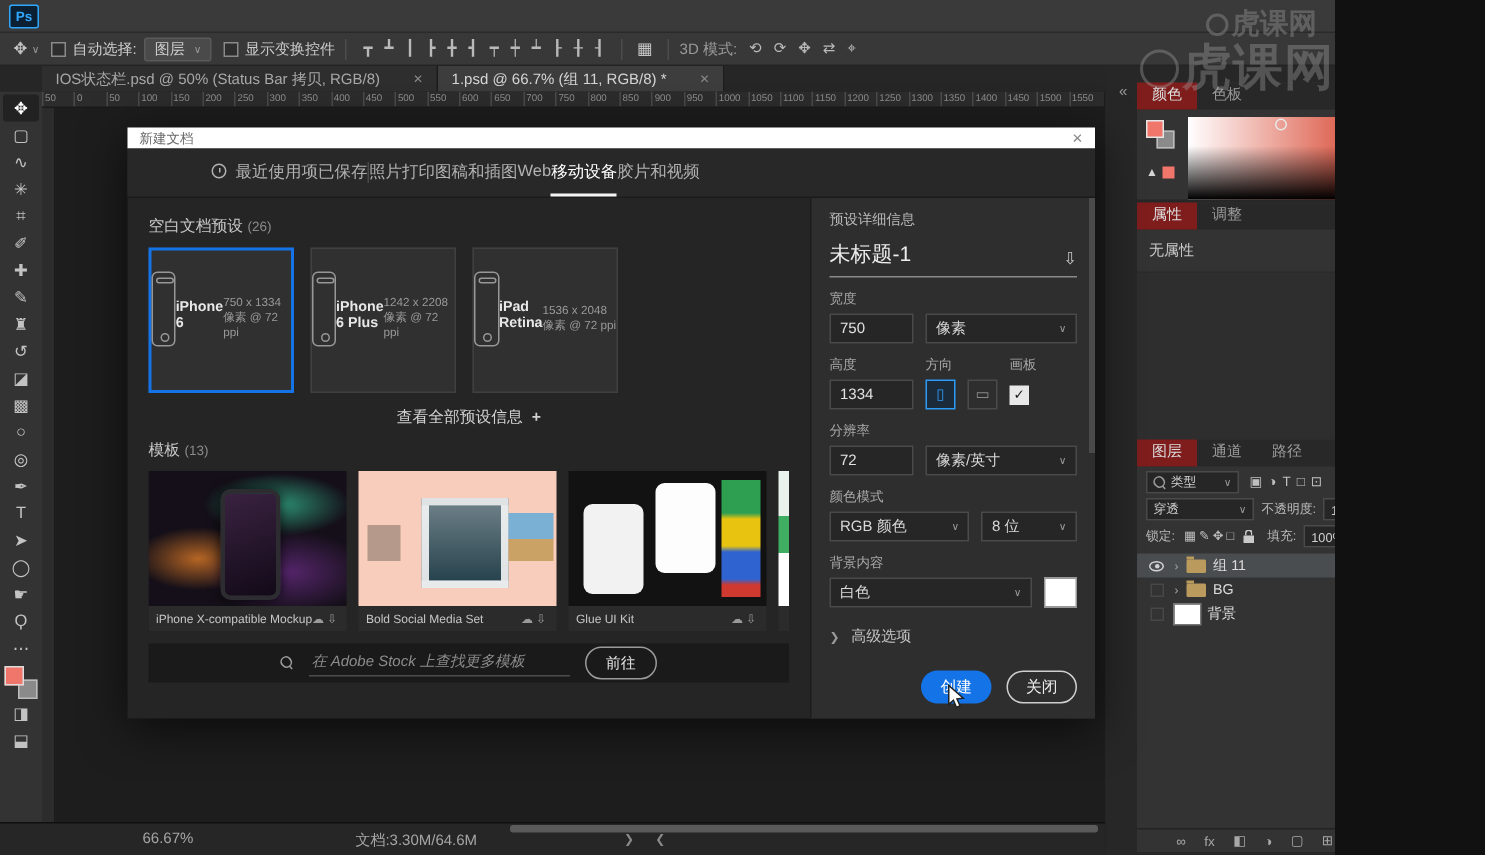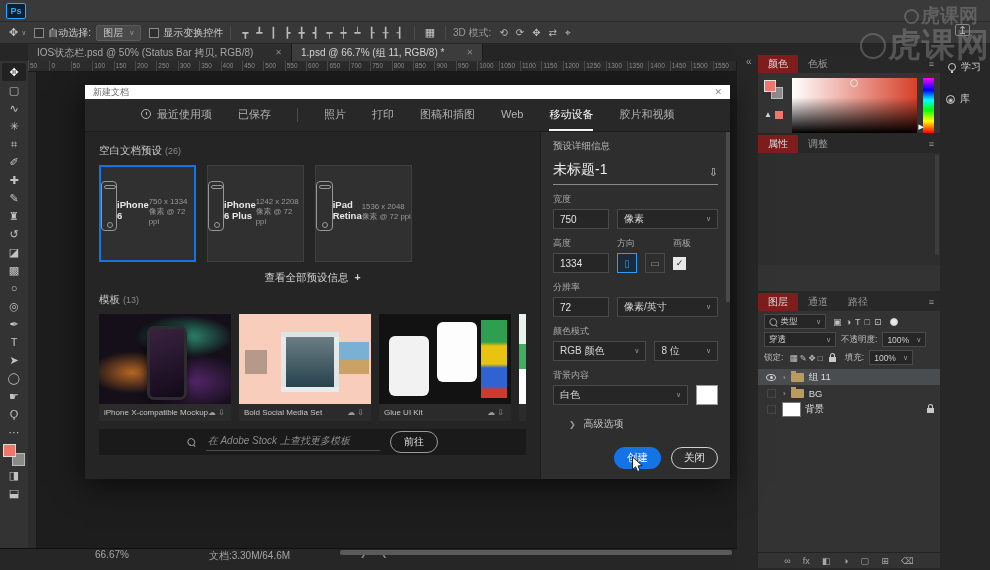--- a/index.html
+++ b/index.html
@@ -1,18 +1,18 @@
 <!DOCTYPE html>
 <html><head>
 <meta charset="utf-8">
 <style>
   * { margin:0; padding:0; box-sizing:border-box; }
   html,body { width:990px; height:570px; background:#111; }
   body { font-family:"Liberation Sans","DejaVu Sans",sans-serif; color:#ccc; overflow:hidden; }
-  #screen { position:relative; width:990px; height:570px; background:#1d1d1d; overflow:hidden; }
+  #screen { position:relative; width:890px; height:570px; background:#1d1d1d; overflow:hidden; }
   .abs { position:absolute; }
 
   
   #menubar { left:0; top:0; width:990px; height:22px; background:#3a3a3a; display:flex; align-items:center; border-bottom:1px solid #2a2a2a; }
   #ps-logo { width:20px; height:16px; margin:0 9px 0 6px; background:#0b2033; color:#31a8ff; font-size:9px; font-weight:bold; display:flex; align-items:center; justify-content:center; border:1px solid #31a8ff; border-radius:2px; }
   .menu-item { font-size:11px; color:#e0e0e0; padding:0 8px; line-height:22px; }
 
   #optionsbar { left:0; top:22px; width:990px; height:22px; background:#383838; display:flex; align-items:center; border-bottom:1px solid #242424; font-size:10px; color:#ccc; }
   .ob-sep { width:1px; height:14px; background:#4c4c4c; margin:0 7px; }
   .ob-icon { color:#c5c5c5; font-size:11px; padding:0 3px; }
@@ -35,32 +35,32 @@
 
   
   #toolbar { left:0; top:61px; width:28px; height:487px; background:#333333; display:flex; flex-direction:column; align-items:center; padding-top:2px; }
   .tool { width:24px; height:18px; display:flex; align-items:center; justify-content:center; font-size:11px; color:#c3c3c3; }
   .tool.selected { background:#222; color:#fff; border-radius:2px; }
   #fgbg { position:relative; width:22px; height:22px; margin-top:3px; }
   #fg-swatch { position:absolute; left:0; top:0; width:13px; height:13px; border:1px solid #ddd; z-index:2; }
   #bg-swatch { position:absolute; right:0; bottom:0; width:13px; height:13px; border:1px solid #bbb; }
 
   
-  #statusbar { left:0; top:548px; width:737px; height:22px; background:#262626; border-top:1px solid #101010; display:flex; font-size:10px; color:#a5a5a5; }
+  #statusbar { left:0; top:548px; width:737px; height:22px; background:#262626; border-top:1px solid #101010; display:flex; align-items:center; font-size:10px; color:#a5a5a5;gap:28px; }
   #statusbar .zoom { margin-left:95px; }
   #statusbar .docinfo { margin-left:80px; }
   #statusbar .nav { margin-left:70px; display:flex; gap:14px; font-size:8px; color:#8a8a8a; }
   #hscroll { left:340px; top:550px; width:392px; height:5px; background:#5a5a5a; border-radius:2px; }
 
   
   #dialog { left:85px; top:85px; width:645px; height:394px; background:#252525; box-shadow:0 6px 30px rgba(0,0,0,.65); display:flex; flex-direction:column; z-index:10; }
   #dlg-titlebar { height:14px; background:#ffffff; display:flex; align-items:center; justify-content:space-between; padding:0 8px; }
   #dlg-title { font-size:9px; color:#6a6a6a; }
   #dlg-close { font-size:9px; color:#888; }
-  #dlg-tabs { height:33px; background:#282828; border-bottom:1px solid #1b1b1b; display:flex; align-items:stretch; gap:26px; padding-left:56px; font-size:11px; color:#b2b2b2; }
+  #dlg-tabs { height:33px; background:#282828; border-bottom:1px solid #1b1b1b; display:flex; align-items:stretch; padding-left:56px; font-size:11px; color:#b2b2b2; }
   .dlg-tab { display:flex; align-items:center; gap:6px; border-bottom:2px solid transparent; }
   .dlg-tab.active { color:#fff; border-bottom-color:#f5f5f5; }
   .dlg-tab-div { width:1px; background:#4a4a4a; margin:9px 0; }
   .clock-ic { width:10px; height:10px; border:1px solid #b2b2b2; border-radius:50%; position:relative; }
   .clock-ic::after { content:''; position:absolute; left:4px; top:2px; width:1px; height:3px; background:#b2b2b2; }
   #dlg-body { flex:1; display:flex; min-height:0; }
   #dlg-left { flex:1; padding:8px 14px 10px 14px; display:flex; flex-direction:column; overflow:hidden; }
   .sec-head { font-size:10.5px; color:#c9c9c9; margin:4px 0 7px; }
   .sec-count { color:#8a8a8a; font-size:9px; }
 
@@ -105,21 +105,21 @@
   .dl-ic { font-size:11px; color:#c5c5c5; }
   .fld-label { font-size:9px; color:#a8a8a8; margin:8px 0 3px; }
   .frow { display:flex; gap:8px; align-items:center; }
   .num-input { width:56px; height:20px; background:#262626; border:1px solid #4a4a4a; color:#e2e2e2; font-size:10px; display:flex; align-items:center; padding-left:6px; }
   .dd { height:20px; background:#262626; border:1px solid #4a4a4a; color:#d8d8d8; font-size:10px; display:flex; align-items:center; justify-content:space-between; padding:0 6px; flex:1; }
   .dd .chev { color:#9a9a9a; font-size:7px; margin-left:4px; }
   .orient-btn { width:20px; height:20px; border:1px solid #4a4a4a; display:flex; align-items:center; justify-content:center; font-size:10px; color:#8a8a8a; }
   .orient-btn.active { border-color:#2f9bf4; color:#2f9bf4; background:#1c2b3a; }
   .artboard-check { width:13px; height:13px; background:#e8e8e8; color:#1d1d1d; font-size:9px; font-weight:bold; display:flex; align-items:center; justify-content:center; }
   #bg-swatch-dlg { width:22px; height:20px; background:#ffffff; border:1px solid #999; }
-  #advanced { margin-top:12px; font-size:10px; color:#c2c2c2;margin-left:16px; }
+  #advanced { margin-top:12px; font-size:10px; color:#c2c2c2; }
   #advanced .chev { font-size:8px; color:#9a9a9a; margin-right:5px; }
   #dlg-btns { position:absolute; right:12px; bottom:10px; display:flex; gap:10px; }
   #create-btn { background:#1473e6; color:#fff; border-radius:12px; padding:4px 13px; font-size:10.5px; }
   #close-btn { border:1px solid #cfcfcf; color:#ececec; border-radius:12px; padding:3px 12px; font-size:10.5px; }
   #cursor { position:absolute; left:631px; top:456px; z-index:40; }
 
   
   #rightbg { left:737px; top:44px; width:253px; height:526px; background:#272727; }
   #collapse-ic { left:746px; top:56px; font-size:10px; color:#9a9a9a; }
   .panel { position:absolute; left:758px; width:182px; background:#333; }
@@ -346,20 +346,21 @@
       <div id="hue-strip"></div>
     </div>
   </div>
 
   <div id="props-panel" class="panel">
     <div class="panel-tabs" id="props-tabs">
         <span class="panel-tab active">属性</span>
         <span class="panel-tab">调整</span>
         <span class="panel-menu">≡</span>
       </div>
+    <div id="props-empty-label">无属性</div>
     <div id="props-empty-area"></div>
   </div>
 
   <div id="layers-panel" class="panel">
     <div class="panel-tabs" id="layers-tabs">
         <span class="panel-tab active">图层</span>
         <span class="panel-tab">通道</span>
         <span class="panel-tab">路径</span>
         <span class="panel-menu">≡</span>
       </div>

